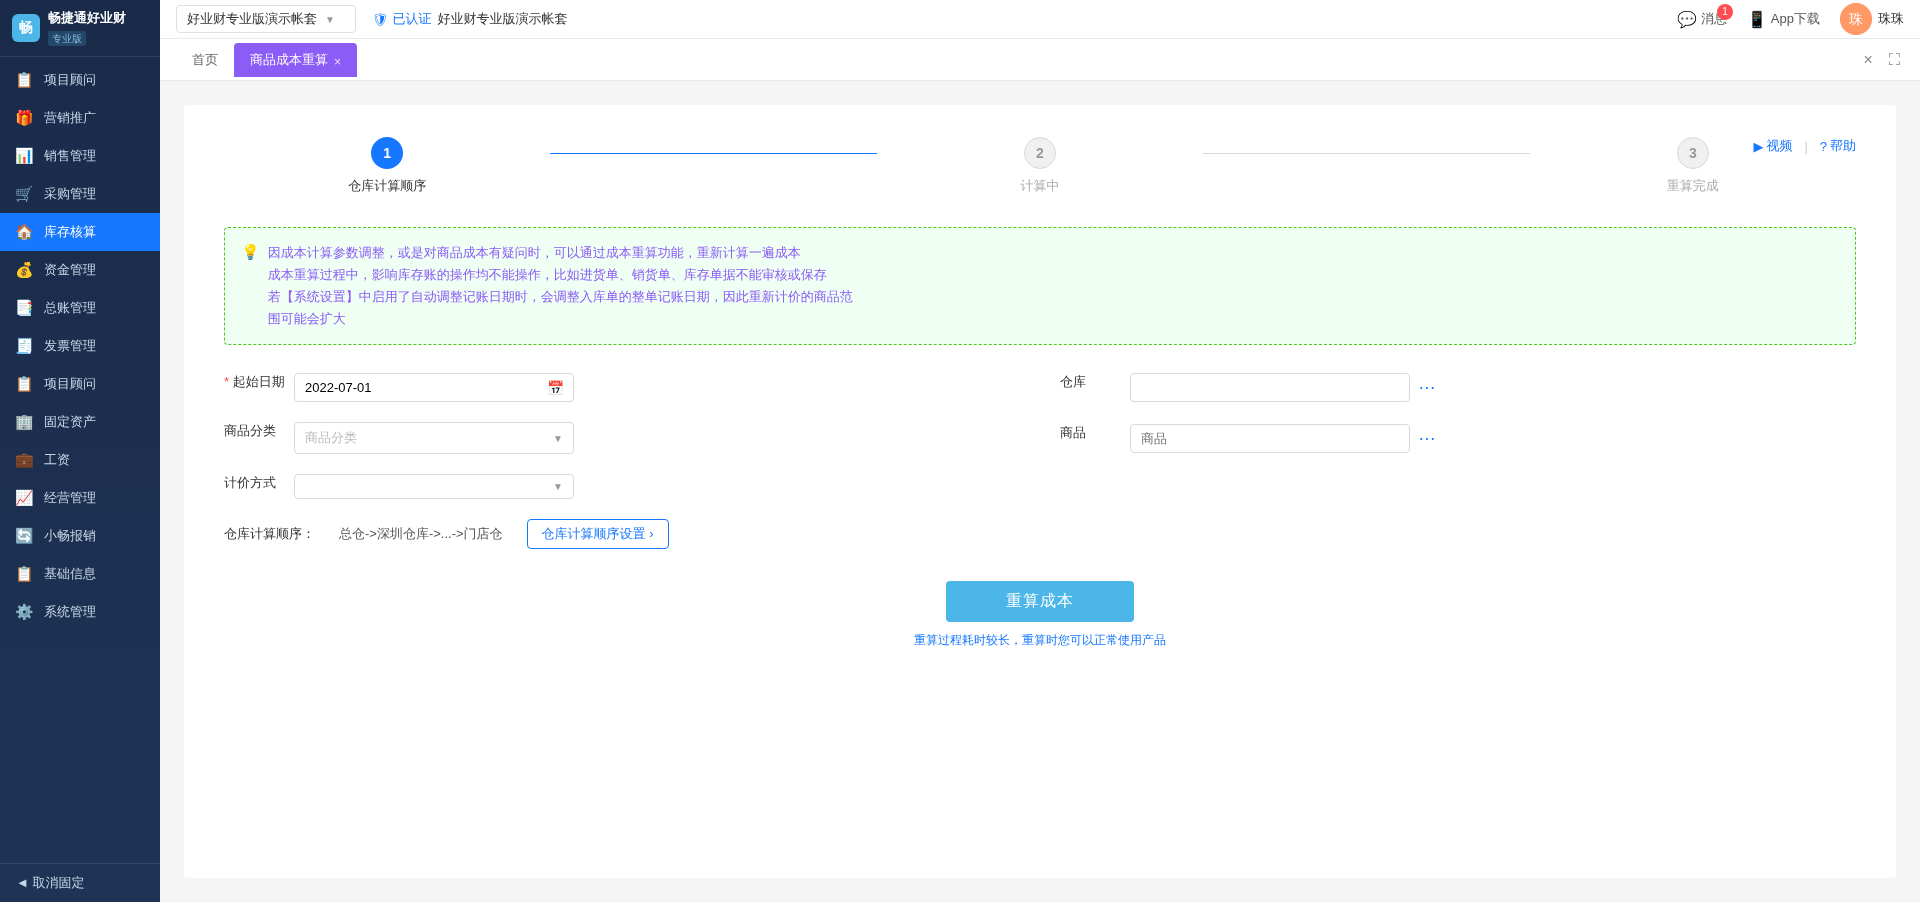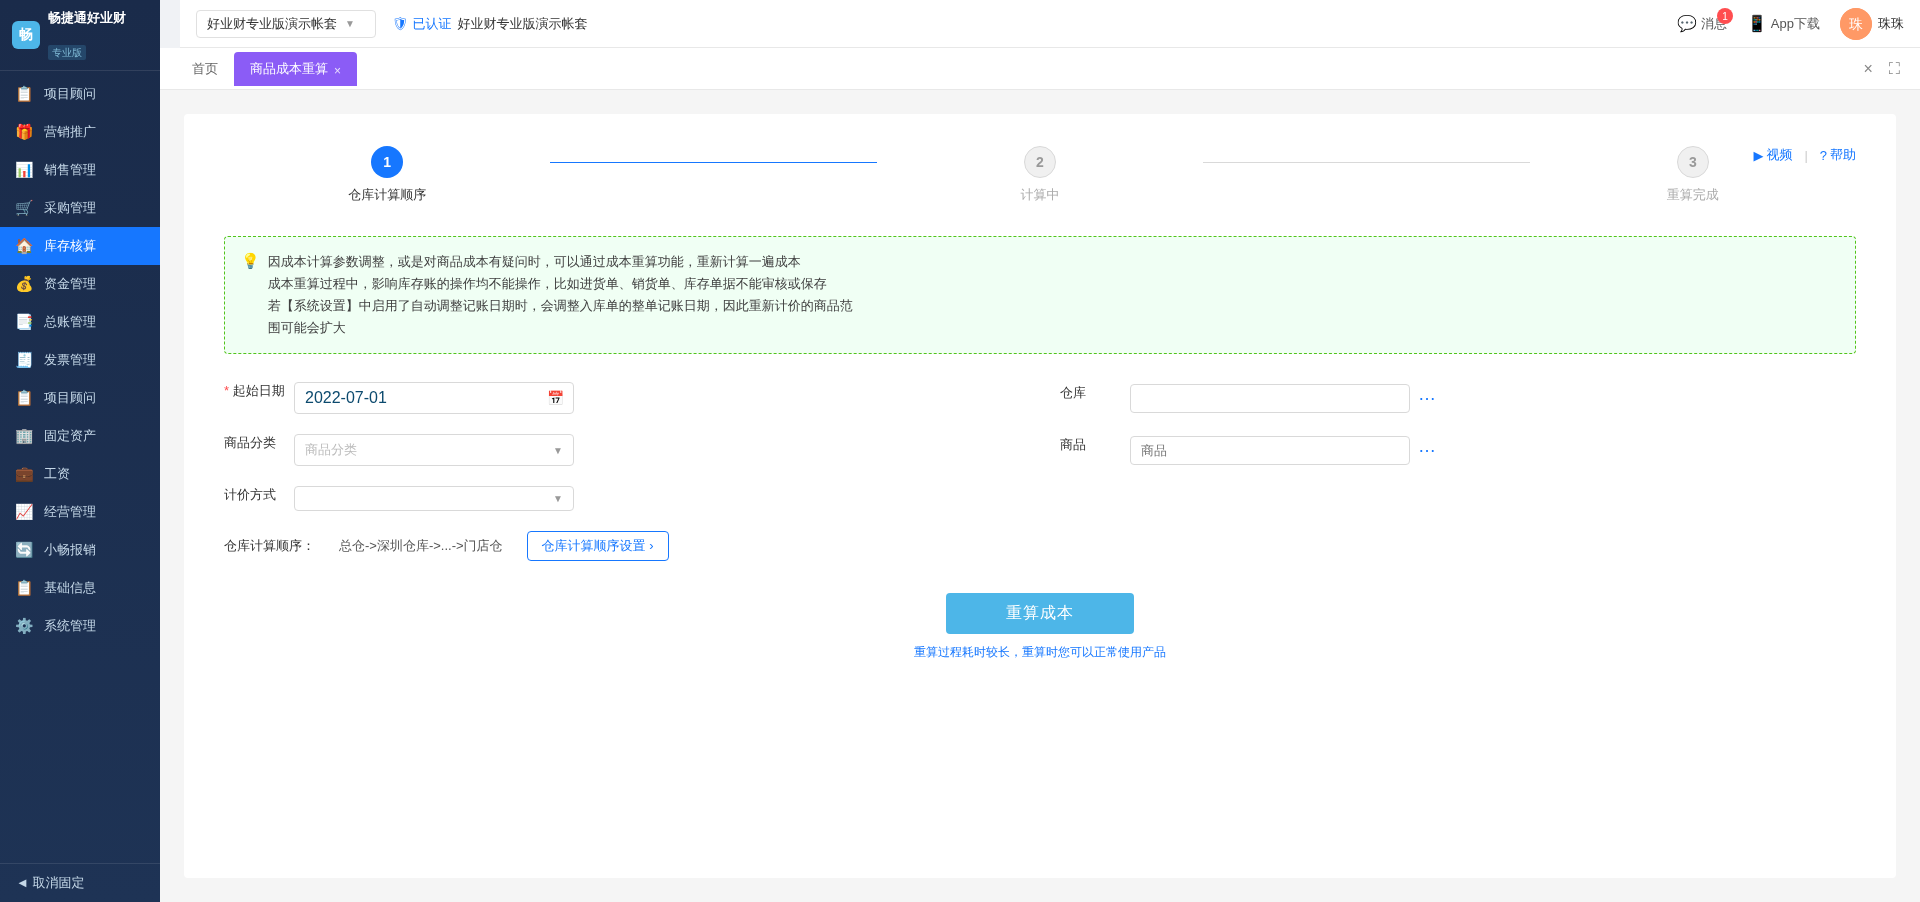--- a/index.html
+++ b/index.html
@@ -26,21 +26,21 @@
       width: 28px; height: 28px;
       background: #4db6e8;
       border-radius: 6px;
       display: flex; align-items: center; justify-content: center;
       color: white; font-size: 14px; font-weight: bold;
       margin-right: 8px;
       flex-shrink: 0;
     }
     .sidebar-logo-text { color: white; font-size: 12px; line-height: 1.3; }
     .sidebar-logo-text .brand { font-size: 13px; font-weight: bold; }
-    .sidebar-logo-text .edition { font-size: 10px; color: #7eb8d4; background: rgba(78,182,232,0.2); padding: 1px 4px; border-radius: 2px; margin-top: 18px; display: inline-block;}
+    .sidebar-logo-text .edition { font-size: 10px; color: #7eb8d4; background: rgba(78,182,232,0.2); padding: 1px 4px; border-radius: 2px; margin-top: 4px; display: inline-block;}
 
     .sidebar-nav { flex: 1; overflow-y: auto; padding: 4px 0; }
     .sidebar-nav::-webkit-scrollbar { width: 4px; }
     .sidebar-nav::-webkit-scrollbar-thumb { background: rgba(255,255,255,0.2); border-radius: 2px; }
 
     .sidebar-item {
       display: flex; align-items: center;
       padding: 10px 16px;
       color: #c5d8e8;
       cursor: pointer;
@@ -67,24 +67,23 @@
       background: #f0f2f5;
       overflow: hidden;
     }
 
     
     .topbar {
       background: white;
       display: flex;
       align-items: center;
       padding: 0 16px;
-      height: 48px;
+      height: 39px;
       border-bottom: 1px solid #e8e8e8;
       flex-shrink: 0;
-      margin-left: 20px;
     }
     .topbar-account {
       display: flex; align-items: center;
       border: 1px solid #e0e0e0;
       border-radius: 4px;
       padding: 4px 10px;
       cursor: pointer;
       font-size: 13px;
       color: #333;
       min-width: 180px;
@@ -242,21 +241,21 @@
       background: #f0fff4;
       border: 1px dashed #52c41a;
       border-radius: 4px;
       padding: 14px 16px;
       margin-bottom: 28px;
       display: flex;
       align-items: flex-start;
       gap: 8px;
     }
     .info-icon { color: #faad14; font-size: 15px; flex-shrink: 0; margin-top: 1px; }
-    .info-text { font-size: 13px; color: #404040; line-height: 1.7; }
+    .info-text { font-size: 13px; color: #8b5cf6; line-height: 1.7; }
     .form-row {
       display: flex;
       align-items: center;
       margin-bottom: 20px;
       gap: 40px;
     }
     .form-field {
       display: flex;
       align-items: flex-start;
       flex: 1;
@@ -531,21 +530,21 @@
           <div>成本重算过程中，影响库存账的操作均不能操作，比如进货单、销货单、库存单据不能审核或保存</div>
           <div>若【系统设置】中启用了自动调整记账日期时，会调整入库单的整单记账日期，因此重新计价的商品范</div>
           <div>围可能会扩大</div>
         </div>
       </div>
 
       <div class="form-row">
         <div class="form-field">
           <label class="form-label required">起始日期</label>
           <div class="form-input-with-icon">
-            <input type="text" style="font-size: 16px; color: #0c4a6e;" value="2022-07-01">
+            <input type="text" style="font-size: 13px; color: #000000;" value="2022-07-01">
             <span class="form-input-icon">📅</span>
           </div>
         </div>
         <div class="form-field">
           <label class="form-label">仓库</label>
           <div class="form-input-with-icon" style="max-width:280px;flex:1;">
             <input type="text" placeholder="" style="font-size: 13px; color: rgb(51, 51, 51);">
           </div>
           <span class="form-ellipsis">…</span>
         </div>

